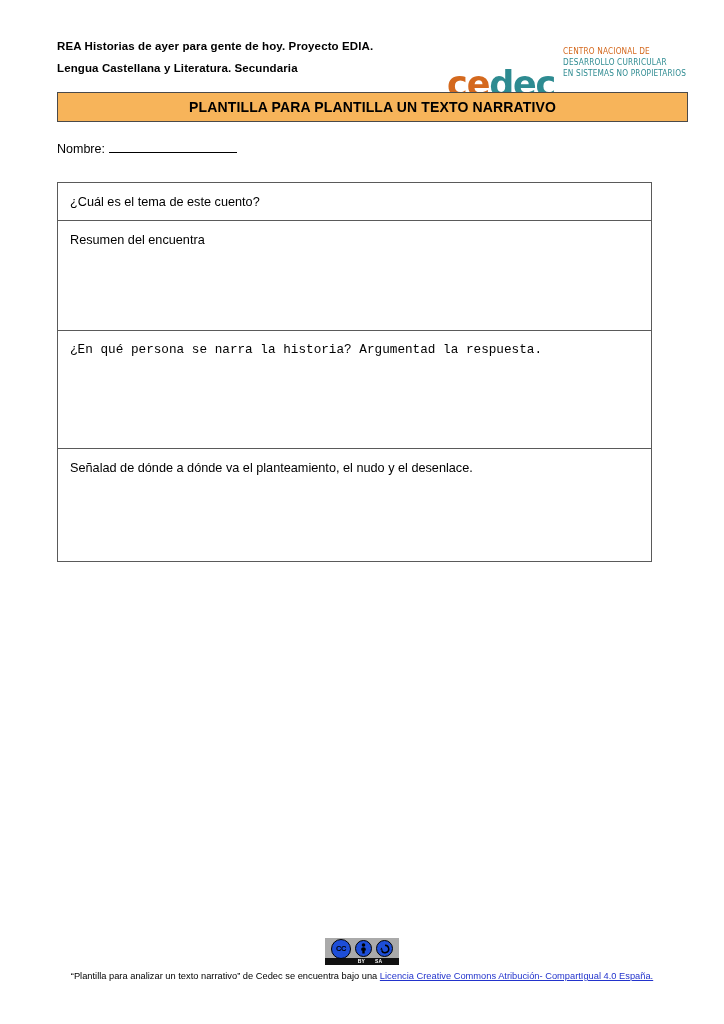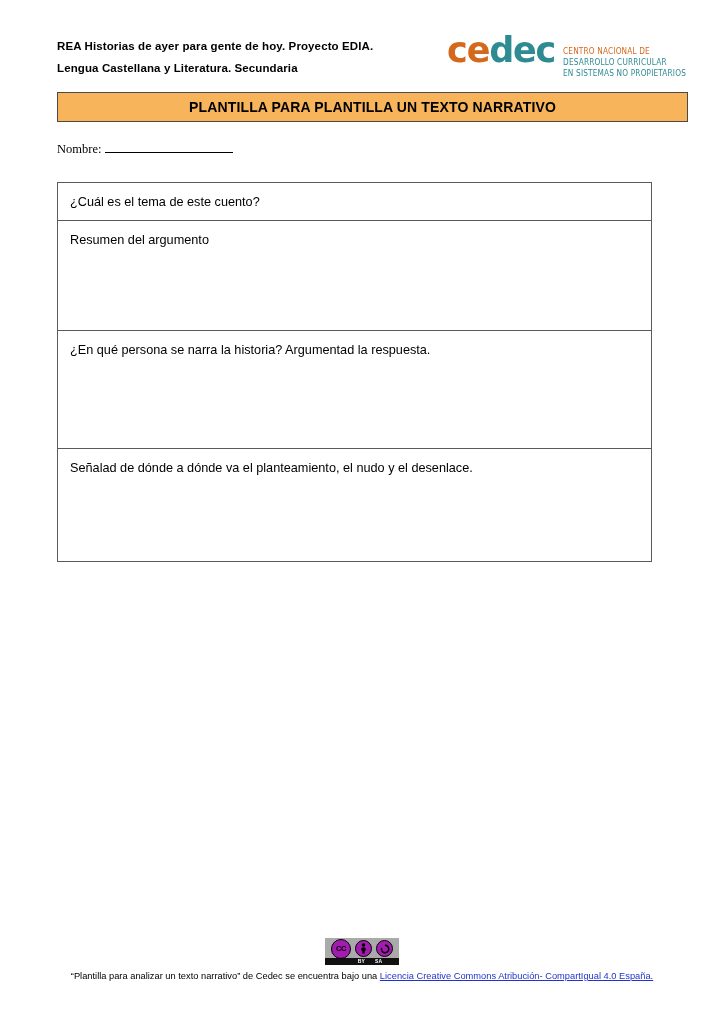--- a/index.html
+++ b/index.html
@@ -48,20 +48,21 @@
     gap: 8px;
     margin-right: 8px;
   }
   .logo-word {
     font-family: "DejaVu Sans", sans-serif;
     font-weight: bold;
     font-size: 35px;
     line-height: 0.95;
     letter-spacing: -0.035em;
     padding-top: 1px;
+    margin-top: 34px;
   }
   .logo-word .c1 { color: #D4691E; }
   .logo-word .e1 { color: #D4691E; }
   .logo-word .d1 { color: #2E8B91; }
   .logo-word .e2 { color: #2E8B91; }
   .logo-word .c2 { color: #2E8B91; }
 
   .logo-tag {
     font-family: "DejaVu Sans Condensed", "Liberation Sans", sans-serif;
     font-size: 8.2px;
@@ -96,21 +97,21 @@
 
   
   .nombre-row {
     position: absolute;
     left: 57px;
     top: 141px;
     display: flex;
     align-items: baseline;
     font-size: 12.5px;
   }
-  .nombre-label { color: #000; font-family: Liberation Serif, serif; }
+  .nombre-label { color: #000; }
   .nombre-blank {
     display: inline-block;
     width: 128px;
     margin-left: 4px;
     border-bottom: 1.6px solid #000;
     height: 11px;
   }
 
   
   .form-table {
@@ -168,21 +169,21 @@
     font-size: 5px;
     font-weight: bold;
     letter-spacing: 0.04em;
     line-height: 1;
   }
   .cc-glyph {
     display: inline-flex;
     align-items: center;
     justify-content: center;
     border-radius: 50%;
-    background: #a21caf;
+    background: #1d4ed8;
     border: 1.7px solid #000;
     color: #000;
     font-weight: bold;
   }
   .cc-glyph.cc {
     width: 18px; height: 18px;
     font-size: 7.5px;
     letter-spacing: -0.05em;
   }
   .cc-glyph.by, .cc-glyph.sa {
@@ -235,23 +236,23 @@
   <div class="nombre-row">
     <span class="nombre-label">Nombre:</span>
     <span class="nombre-blank"></span>
   </div>
 
   <div class="form-table" id="form-table">
       <div class="form-row" style="height: 38px;">
         <div class="q">¿Cuál es el tema de este cuento?</div>
       </div>
       <div class="form-row" style="height: 110px;">
-        <div class="q">Resumen del argumento</div>
-      </div>
-      <div class="form-row" style="height: 118px;">
+        <div class="q">Resumen del encuentra</div>
+      </div>
+      <div class="form-row" style="height: 118px; font-family: Liberation Mono, monospace;">
         <div class="q">¿En qué persona se narra la historia? Argumentad la respuesta.</div>
       </div>
       <div class="form-row" style="height: 112px;">
         <div class="q">Señalad de dónde a dónde va el planteamiento, el nudo y el desenlace.</div>
       </div>
     </div>
 
   <div class="cc-badge">
     <div class="icons">
       <span class="cc-glyph cc">CC</span>

